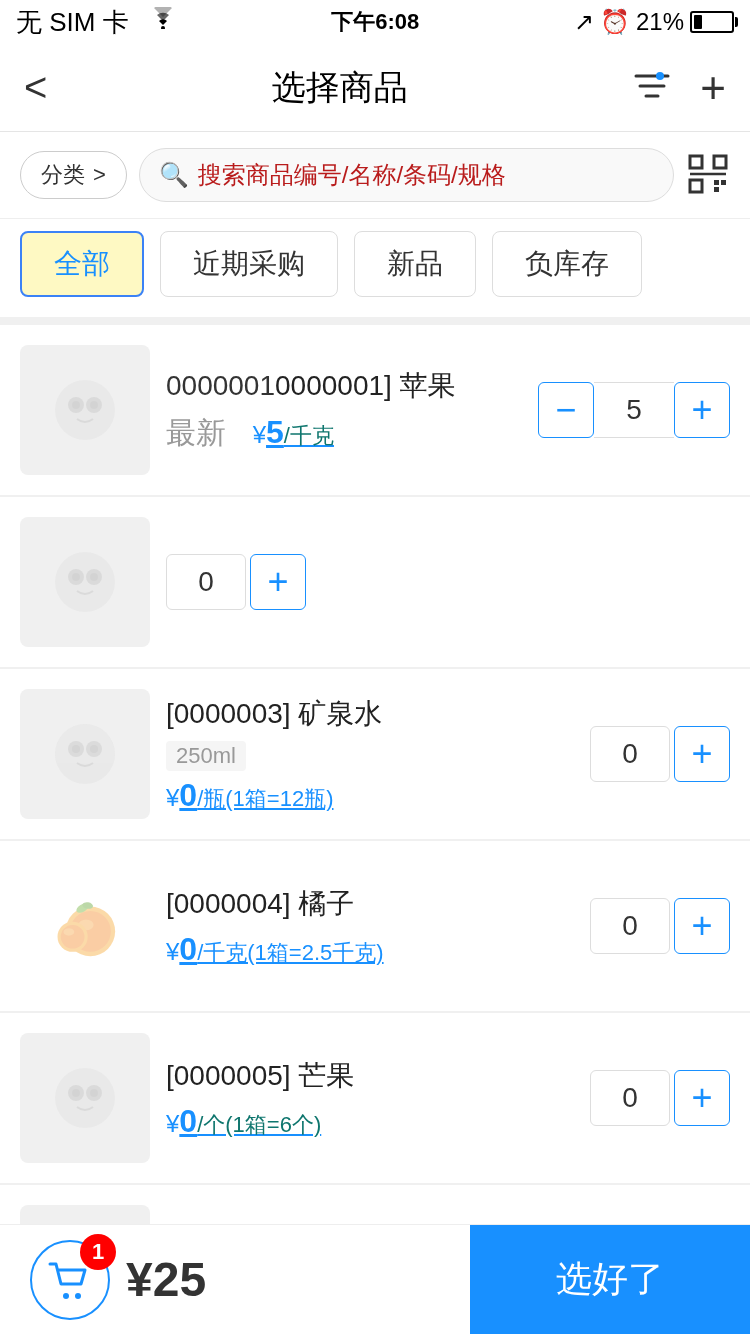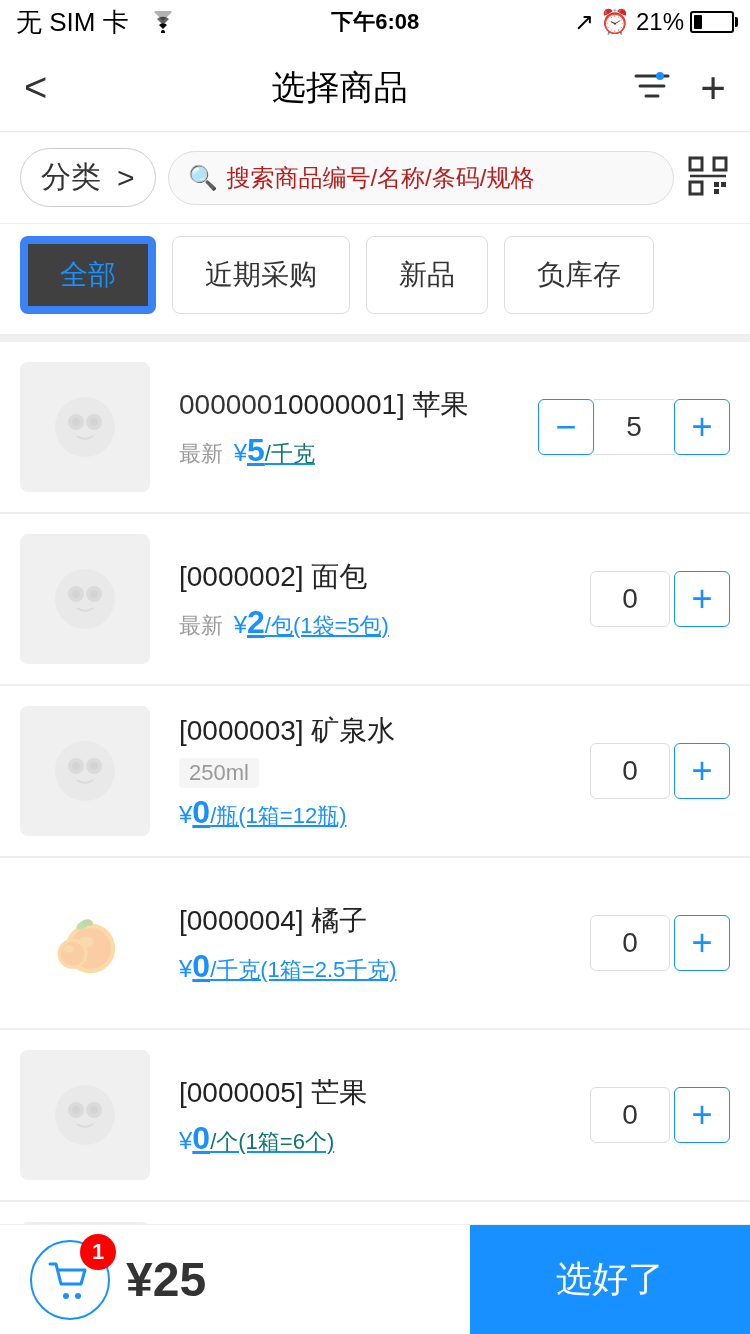--- a/index.html
+++ b/index.html
@@ -10,21 +10,21 @@
     .status-bar {
       background: #fff;
       height: 44px;
       display: flex;
       align-items: center;
       justify-content: space-between;
       padding: 0 16px;
       font-size: 28px;
       font-weight: 500;
     }
-    .status-left { display: flex; align-items: flex-end; gap: 20px; font-size: 26px; }
+    .status-left { display: flex; align-items: flex-start; gap: 20px; font-size: 26px; }
     .status-center { font-size: 22px; font-weight: 600; }
     .status-right { display: flex; align-items: center; gap: 6px; font-size: 24px; }
     .battery-icon { border: 2px solid #000; border-radius: 3px; width: 44px; height: 22px; display: inline-flex; align-items: center; padding: 2px; position: relative; }
     .battery-icon::after { content: ''; position: absolute; right: -6px; top: 50%; transform: translateY(-50%); width: 3px; height: 10px; background: #000; border-radius: 0 2px 2px 0; }
     .battery-fill { background: #000; height: 100%; width: 21%; border-radius: 1px; }
 
     
     .nav-bar {
       background: #fff;
       height: 88px;
@@ -44,27 +44,27 @@
       padding: 16px 20px;
       display: flex;
       align-items: center;
       gap: 12px;
       border-bottom: 1px solid #eee;
     }
     .category-btn {
       border: 1px solid #ccc;
       border-radius: 30px;
       padding: 8px 20px;
-      font-size: 30px;
+      font-size: 22px;
       color: #333;
       background: #fff;
       white-space: nowrap;
       display: flex;
       align-items: center;
-      gap: 16px;
+      gap: 8px;
     }
     .search-bar {
       flex: 1;
       border: 1px solid #ddd;
       border-radius: 30px;
       padding: 10px 20px;
       font-size: 24px;
       color: #999;
       background: #f9f9f9;
       display: flex;
@@ -82,56 +82,56 @@
     }
     .tab-btn {
       padding: 12px 32px;
       border-radius: 8px;
       font-size: 28px;
       border: 1px solid #ddd;
       background: #fff;
       color: #333;
     }
     .tab-btn.active {
-      border: 8px solid #3b82f6;
+      border: 2px solid #3b82f6;
       color: #1890ff;
-      background: #404040;
+      background: #fef9c3;
     }
 
     
     .product-list { background: #f0f0f0; }
 
     .product-item {
       background: #fff;
       margin-bottom: 2px;
       padding: 20px;
       display: flex;
       align-items: center;
-      gap: 29px;
+      gap: 16px;
       min-height: 120px;
     }
     .product-img {
       width: 130px;
       height: 130px;
       background: #f0f0f0;
       border-radius: 8px;
       flex-shrink: 0;
       display: flex;
       align-items: center;
       justify-content: center;
       overflow: hidden;
     }
     .product-img svg { width: 70px; height: 70px; opacity: 0.4; }
     .product-info { flex: 1; }
     .product-name { font-size: 28px; color: #222; margin-bottom: 8px; font-weight: 500; }
     .product-spec { font-size: 22px; color: #999; background: #f5f5f5; display: inline-block; padding: 2px 10px; border-radius: 4px; margin-bottom: 6px; }
     .product-price { font-size: 24px; color: #333; }
     .price-num { color: #1890ff; font-size: 32px; font-weight: 600; }
     .price-unit { color: #666; font-size: 22px; }
-    .price-label { font-size: 22px; color: #999; margin-right: 4px; }
+    .price-label { font-size: 30px; color: #999; margin-right: 20px; }
     .underline { text-decoration: underline; text-decoration-color: #1890ff; }
 
     .qty-control {
       display: flex;
       align-items: center;
       gap: 0;
       flex-shrink: 0;
     }
     .qty-btn {
       width: 56px;
@@ -328,27 +328,20 @@
   <div class="product-item">
     <div class="product-img">
       <svg viewBox="0 0 70 70">
         <circle cx="35" cy="35" r="30" fill="#e0e0e0"></circle>
         <circle cx="26" cy="30" r="8" fill="#bbb"></circle>
         <circle cx="44" cy="30" r="8" fill="#bbb"></circle>
         <circle cx="26" cy="30" r="4" fill="#aaa"></circle>
         <circle cx="44" cy="30" r="4" fill="#aaa"></circle>
         <path d="M27 44 Q35 50 43 44" stroke="#bbb" fill="none" stroke-width="2"></path>
       </svg>
-    </div>
-    <div class="product-info">
-      <div class="product-name">[0000002] <span>面包</span></div>
-      <div class="product-price">
-        <span class="price-label">最新</span>
-        <span style="color:#1890ff;font-size:24px;">¥</span><span class="price-num underline">2</span><span class="price-unit underline" style="color:#1890ff;">/包(1袋=5包)</span>
-      </div>
     </div>
     <div class="qty-control">
       <input class="qty-input" value="0" type="text" style="border: 1px solid rgb(221, 221, 221); border-radius: 6px;">
       <button class="qty-btn" style="margin-left:4px;">+</button>
     </div>
   </div>
 
   <div class="product-item">
     <div class="product-img">
       <svg viewBox="0 0 70 70">

